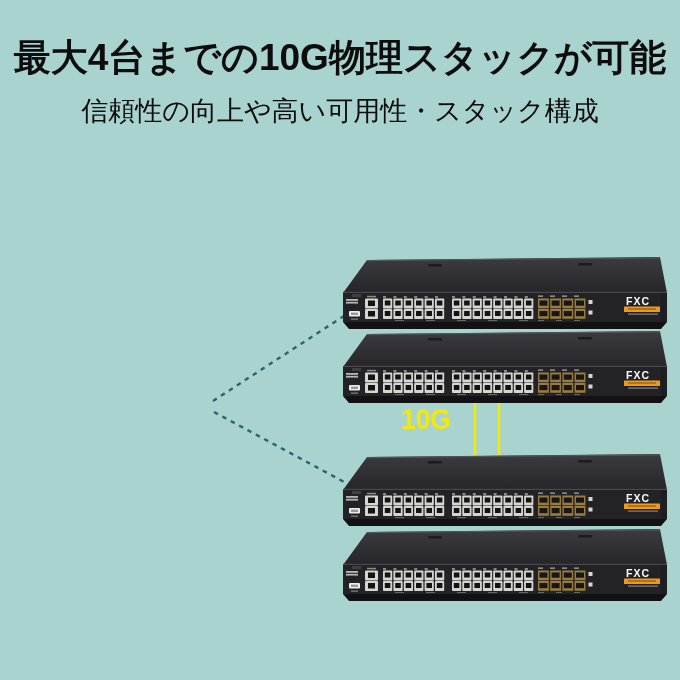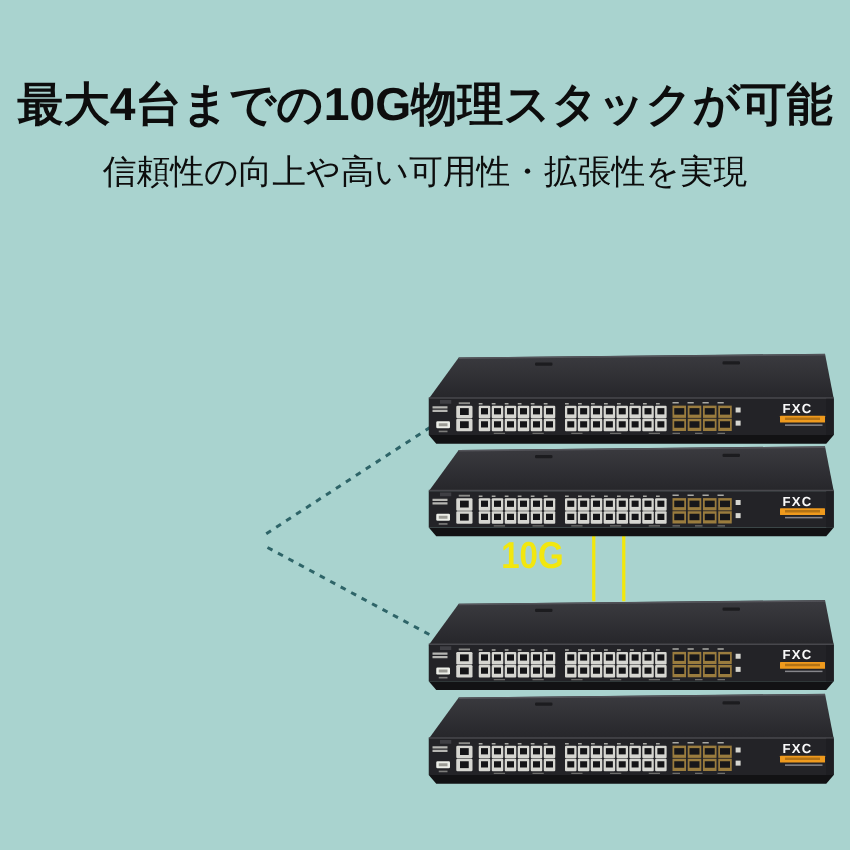--- a/index.html
+++ b/index.html
@@ -1,21 +1,21 @@
 <!DOCTYPE html>
 <html><head>
 <meta charset="utf-8">
 <style>
   html,body{margin:0;padding:0;}
   body{
     width:680px;height:680px;overflow:hidden;
     background:#a9d3cf;
     font-family:"Liberation Sans", sans-serif;
   }
-  .stage{position:relative;width:680px;height:648px;margin-top:26px;}
+  .stage{position:relative;width:680px;height:648px;}
   .title{
     position:absolute;top:33px;left:0;width:680px;text-align:center;
     font-size:37px;font-weight:bold;color:#0d0d0d;white-space:nowrap;
   }
   .subtitle{
     position:absolute;top:93px;left:0;width:680px;text-align:center;
     font-size:27px;font-weight:normal;color:#0d0d0d;white-space:nowrap;
   }
   .overlay{position:absolute;left:0;top:0;width:680px;height:680px;pointer-events:none;}
   .dash-line{stroke:#2e6468;stroke-width:2.4;stroke-dasharray:4.5 5;fill:none;}
@@ -32,21 +32,21 @@
     transform:scaleX(.88);transform-origin:left center;white-space:nowrap;
   }
   .sw{position:absolute;width:330px;height:74px;overflow:visible;}
 </style>
 </head>
 <body>
 
 <div class="stage">
 
   <div class="title">最大4台までの10G物理スタックが可能</div>
-  <div class="subtitle">信頼性の向上や高い可用性・拡張性を実現</div>
+  <div class="subtitle">信頼性の向上や高い可用性・スタック構成</div>
 
   <svg class="overlay" viewBox="0 0 680 680" aria-hidden="true">
     <line class="dash-line" x1="213" y1="401" x2="347" y2="314"></line>
     <line class="dash-line" x1="214" y1="412" x2="346" y2="483"></line>
     <line class="cable-line" x1="475" y1="399" x2="475" y2="455"></line>
     <line class="cable-line" x1="499" y1="399" x2="499" y2="455"></line>
   </svg>
 
   <svg width="0" height="0" style="position:absolute" aria-hidden="true">
     <defs>

